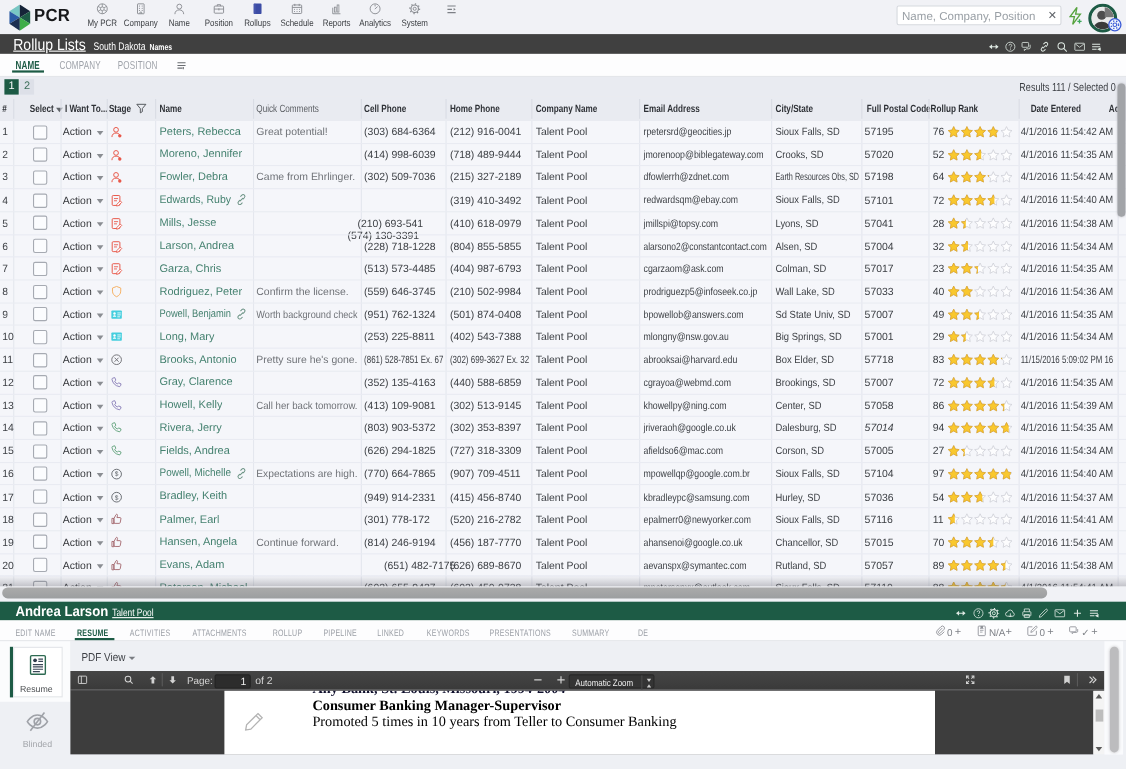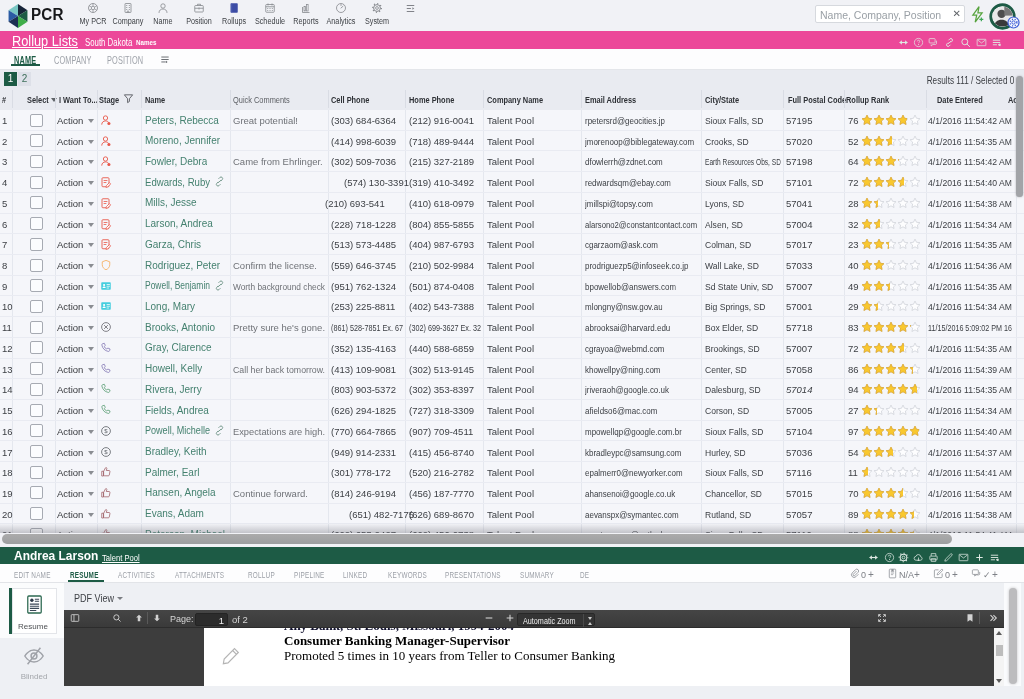--- a/index.html
+++ b/index.html
@@ -9,21 +9,21 @@
 #navbar{left:0;top:0;width:1024px;height:31px;background:#f1f2f6;}
 .navitem{position:absolute;top:2px;width:56px;text-align:center;}
 .navitem svg{margin:0 auto;}
 .navitem .lbl{font-size:8.5px;color:#3e4145;display:block;margin-top:2px;transform:scaleX(.85);}
 #logohex{left:7px;top:4px;}
 #logotxt{left:31px;top:6px;font-size:16px;font-weight:800;color:#17181a;letter-spacing:0.2px;transform:scaleX(.95);transform-origin:left;}
 #searchbox{left:815px;top:5px;width:150px;height:18px;background:#fff;border:1px solid #d6d9de;border-radius:2px;}
 #searchbox .ph{position:absolute;left:4px;top:3px;font-size:10.5px;color:#9aa0a6;}
 #searchbox .x{position:absolute;right:3px;top:2px;font-size:10px;color:#5f6368;}
 
-#greenbar{left:0;top:31px;width:1024px;height:17.5px;background:#ec4899;}
+#greenbar{left:0;top:31px;width:1024px;height:17.5px;background:#404040;}
 #greenbar .t1{position:absolute;left:12px;top:1.5px;font-size:14.5px;color:#fff;text-decoration:underline;transform:scaleX(.88);transform-origin:left;}
 #greenbar .t2{position:absolute;left:85px;top:5.5px;font-size:10px;color:#fff;transform:scaleX(.78);transform-origin:left;}
 #greenbar .t3{position:absolute;left:136px;top:7px;font-size:8px;font-weight:bold;color:#fff;transform:scaleX(.78);transform-origin:left;}
 
 #tabbar{left:0;top:48.5px;width:1024px;height:21.5px;background:#fdfdfe;border-bottom:1px solid #e4e6ea;}
 .tab{position:absolute;top:5px;font-size:10.5px;color:#9fa3aa;letter-spacing:0.2px;transform:scaleX(.7);transform-origin:left;}
 .tab.on{color:#1d5b45;font-weight:bold;}
 #tabuline{left:11px;top:63.5px;width:29px;height:2px;background:#1d5b45;}
 
 #pagrow{left:0;top:70px;width:1024px;height:18px;background:#e9ebf1;}
@@ -492,21 +492,21 @@
           <path d="M8 9h6M8 13h4" stroke="#e8584a" stroke-width="1.6" fill="none" stroke-linecap="round" stroke-linejoin="round"></path>
           <path d="M12.5 19.5l6.2-6.2 2.6 2.6-6.2 6.2-3.2.6z" fill="#fff" stroke="#e8584a" stroke-width="1.6"></path>
         </svg>
       </div>
       <div class="cell nm" style="left:145px;transform:scaleX(0.959);transform-origin:left;">Edwards, Ruby</div>
       <div class="chain">
         <svg width="13" height="11" viewBox="0 0 24 24" style="">
           <path d="M9.5 14.5l5-5M10.5 5.5l2.3-2.3a3.5 3.5 0 015 5L15.5 10.5M13.5 18.5l-2.3 2.3a3.5 3.5 0 01-5-5l2.3-2.3" stroke="#6d9486" stroke-width="2" fill="none" stroke-linecap="round" stroke-linejoin="round"></path>
         </svg>
       </div>
-      <div class="cell " style="left:344px;width:76px;">(574) 130-3391</div>
+      <div class="cell " style="left:316px;width:76px;margin-top:32px;">(574) 130-3391</div>
       <div class="cell " style="left:409px;width:76px;">(319) 410-3492</div>
       <div class="cell " style="left:487px;width:96px;">Talent Pool</div>
       <div class="cell " style="left:585px;transform:scaleX(0.84);transform-origin:left;">redwardsqm@ebay.com</div>
       <div class="cell " style="left:705px;transform:scaleX(0.9);transform-origin:left;">Sioux Falls, SD</div>
       <div class="cell " style="left:786px;width:60px;">57101</div>
       <div class="cell" style="left:848px">72</div>
       <div class="stars">
         <div class="off">
           <svg width="12" height="12" viewBox="0 0 24 24" style="flex:0 0 12px">
             <path d="M12 2.2l3 6.3 6.9.9-5.1 4.8 1.3 6.8-6.1-3.4-6.1 3.4 1.3-6.8L2.1 9.4l6.9-.9z" fill="#fdfdfe" stroke="#ccced6" stroke-width="1.4"></path>

